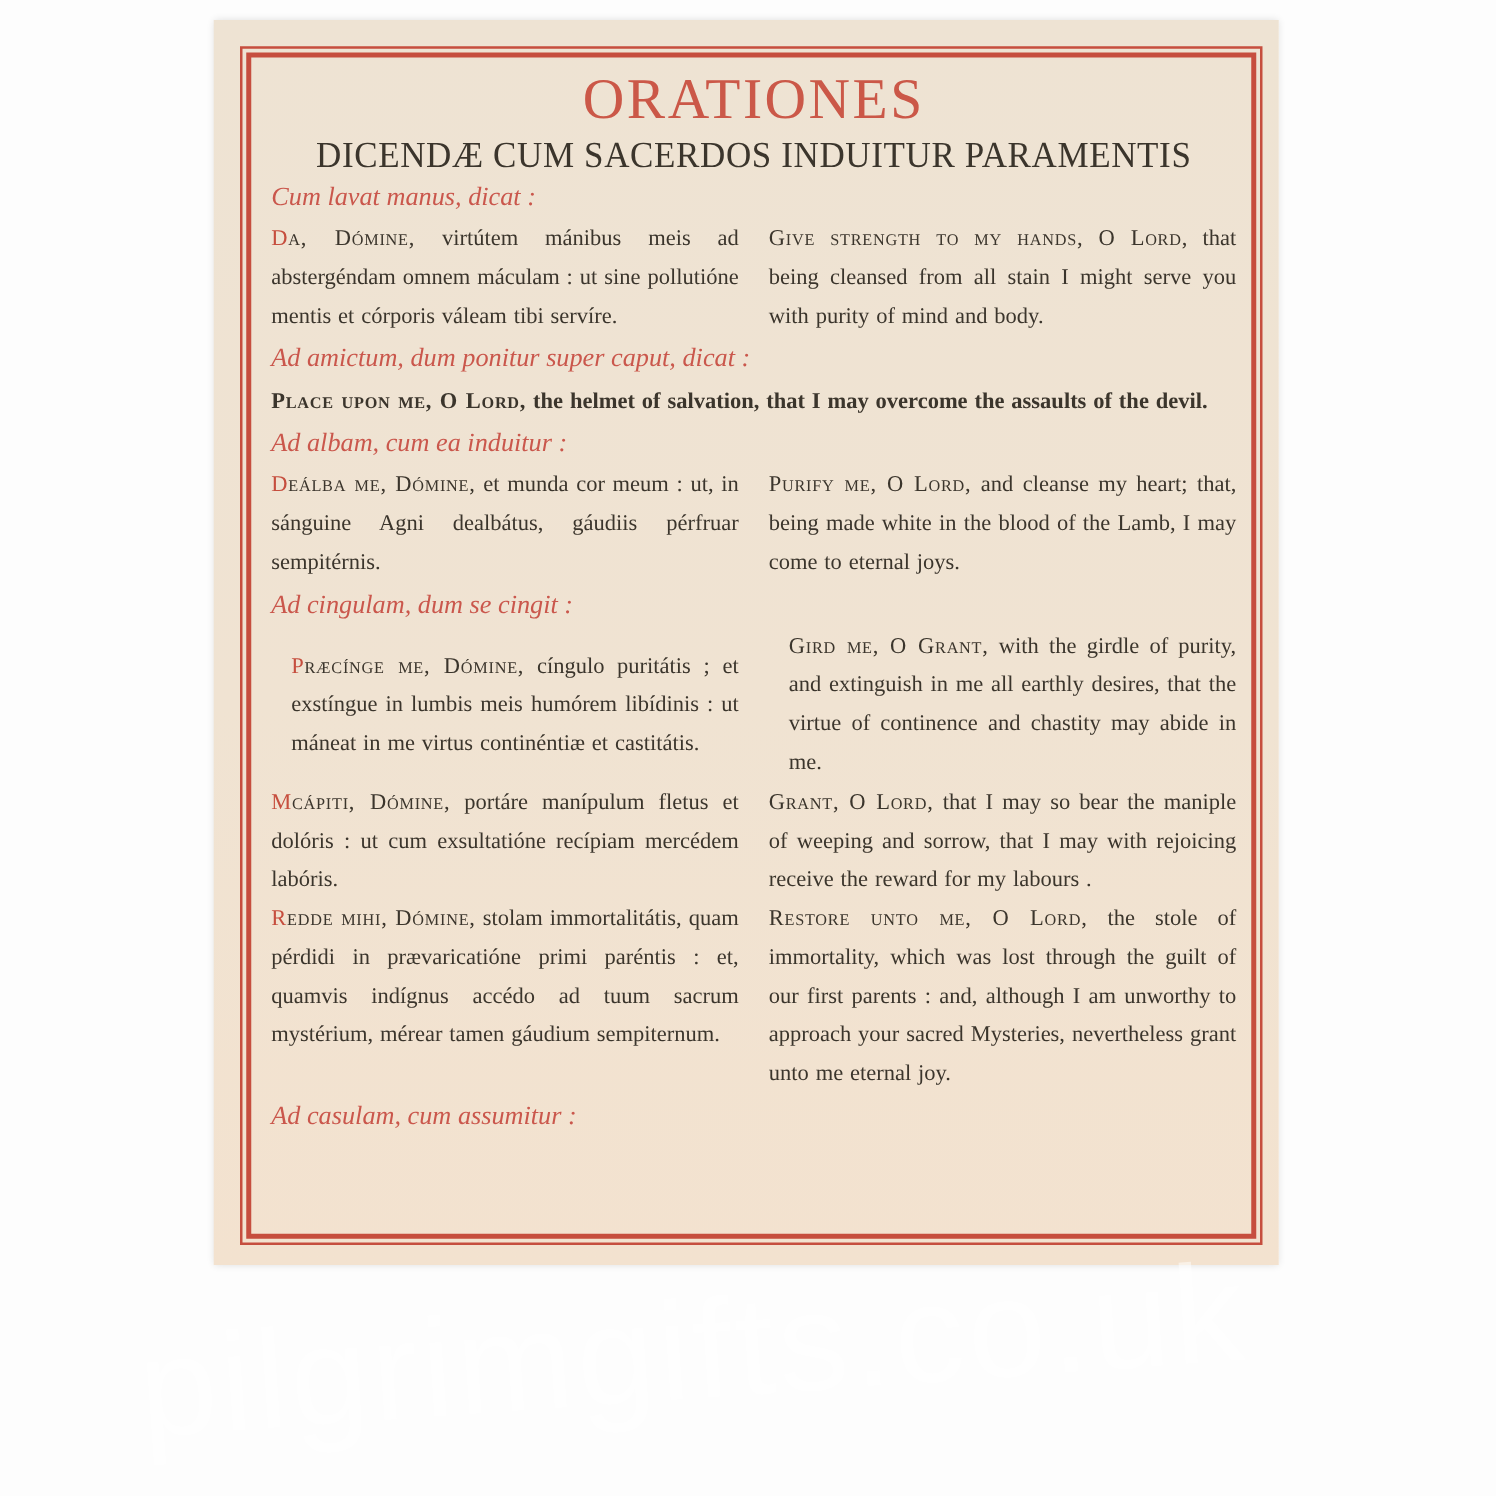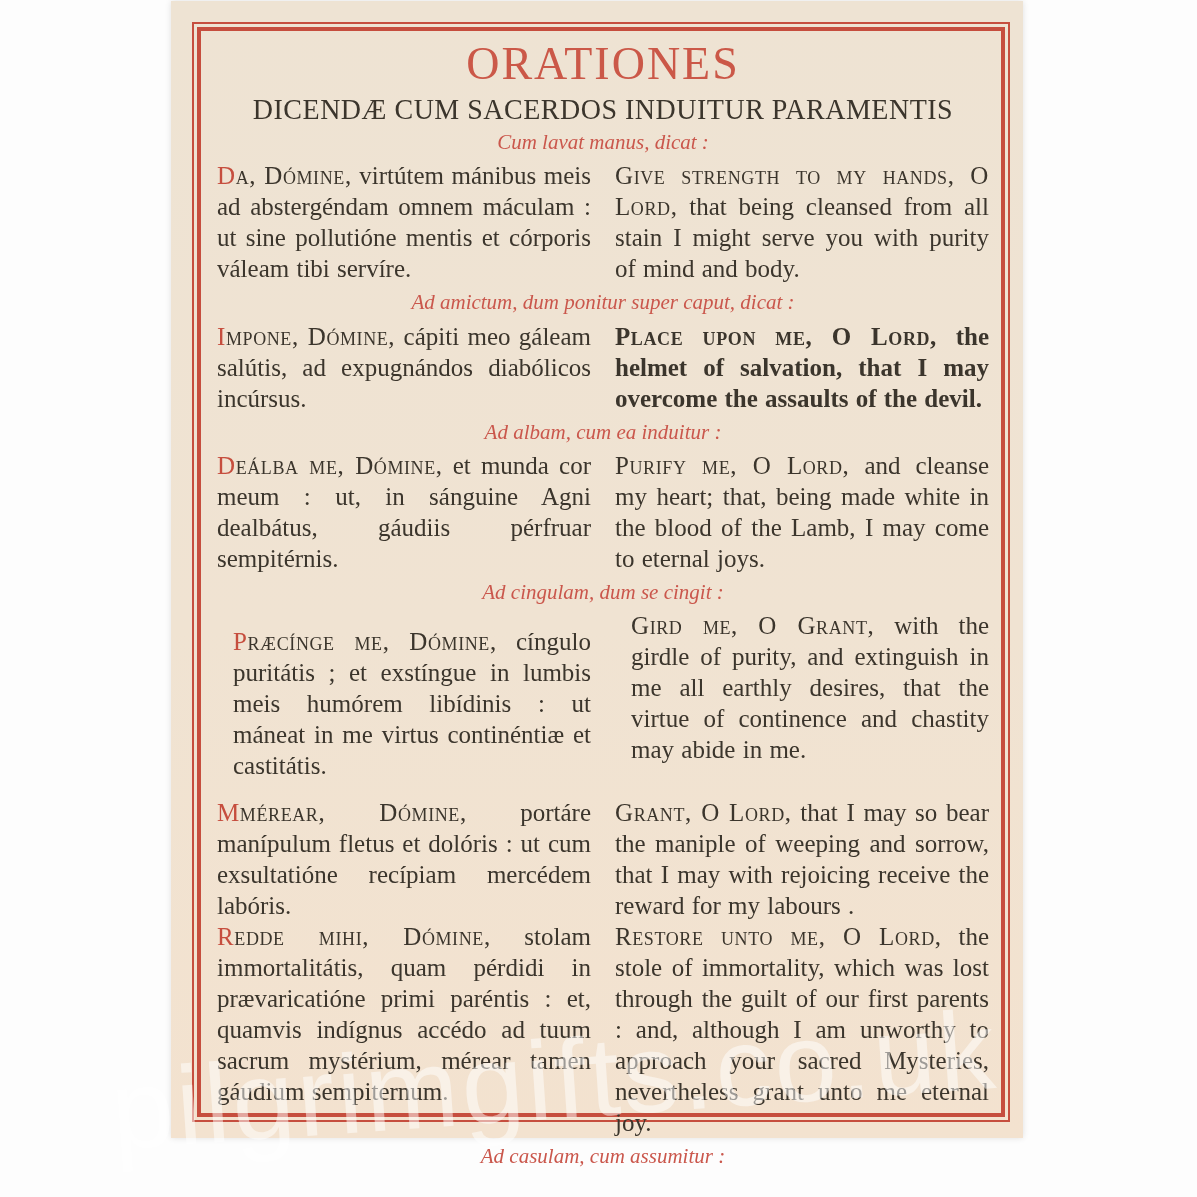--- a/index.html
+++ b/index.html
@@ -5,21 +5,21 @@
   html,body{margin:0;padding:0;}
   body{
     width:1197px;height:1197px;
     background:#fefefe;
     font-family:"Liberation Serif", serif;
     position:relative;
     overflow:hidden;
   }
   .photo{position:absolute;inset:0;background:#fdfdfd;}
   .card{
-    position:absolute;left:171px;top:1px;width:852px;height:1137px;
+    position:absolute;left:171px;top:16px;width:852px;height:996px;
     background:linear-gradient(180deg,#eee3d3 0%,#f0e3d2 55%,#f3e2cf 100%);
     box-shadow:0 0 6px rgba(0,0,0,0.12);
   }
   .frame-outer{
     position:absolute;left:21px;top:21px;right:13px;bottom:16px;
     border:2px solid #c64e3e;
     padding:3px;
     box-sizing:border-box;
   }
   .frame-inner{
@@ -44,35 +44,34 @@
     text-align:center;
     font-size:28px;
     letter-spacing:0.5px;
     color:#3b352c;
     line-height:1.05;
     margin:0 0 2px 0;
     font-weight:normal;
     transform:scaleY(1.05);
   }
   .rubric{
-    text-align:center;
     font-style:italic;
     font-size:21px;
     color:#ca574c;
     line-height:1.1;
     margin:7px 0 6px 0;
   }
   .prayer-row{
     display:flex;
     gap:24px;
   }
   .col{
     flex:1 1 0;
     text-align:justify;
-    font-size:25px;
+    font-size:18px;
     line-height:31px;
     word-spacing:1px;
   }
   .lead{
     font-variant:small-caps;
     letter-spacing:0.6px;
   }
   .initial{
     color:#c64e3e;
   }
@@ -103,38 +102,37 @@
       <h2 class="subtitle">DICENDÆ CUM SACERDOS INDUITUR PARAMENTIS</h2>
 
       <div class="rubric">Cum lavat manus, dicat :</div>
       <div class="prayer-row">
         <p class="col" style="margin: 0px;"><span class="lead"><span class="initial">D</span><span>a, Dómine,</span></span> <span>virtútem mánibus meis ad abstergéndam omnem máculam : ut sine pollutióne mentis et córporis váleam tibi servíre.</span></p>
         <p class="col" style="margin: 0px;"><span class="lead">Give strength to my hands, O Lord,</span> <span>that being cleansed from all stain I might serve you with purity of mind and body.</span></p>
       </div>
 
       <div class="rubric">Ad amictum, dum ponitur super caput, dicat :</div>
       <div class="prayer-row">
-        <p class="col" style="margin: 0px;"><span class="lead"><span class="initial">I</span><span>mpone, Dómine,</span></span> <span>cápiti meo gáleam salútis, ad expugnándos diabólicos incúrsus.</span></p>
         <p class="col" style="margin: 0px; font-weight: bold;"><span class="lead">Place upon me, O Lord,</span> <span>the helmet of salvation, that I may overcome the assaults of the devil.</span></p>
       </div>
 
       <div class="rubric">Ad albam, cum ea induitur :</div>
       <div class="prayer-row">
         <p class="col" style="margin: 0px;"><span class="lead"><span class="initial">D</span><span>eálba me, Dómine,</span></span> <span>et munda cor meum : ut, in sánguine Agni dealbátus, gáudiis pérfruar sempitérnis.</span></p>
         <p class="col" style="margin: 0px;"><span class="lead">Purify me, O Lord,</span> <span>and cleanse my heart; that, being made white in the blood of the Lamb, I may come to eternal joys.</span></p>
       </div>
 
       <div class="rubric">Ad cingulam, dum se cingit :</div>
       <div class="prayer-row">
         <p class="col" style="margin: 16px;"><span class="lead"><span class="initial">P</span><span>ræcínge me, Dómine,</span></span> <span>cíngulo puritátis ; et exstíngue in lumbis meis humórem libídinis : ut máneat in me virtus continéntiæ et castitátis.</span></p>
         <p class="col" style="margin: 0px;"><span class="lead">Gird me, O Grant,</span> <span>with the girdle of purity, and extinguish in me all earthly desires, that the virtue of continence and chastity may abide in me.</span></p>
       </div>
 
       <div class="prayer-row">
-        <p class="col" style="margin: 0px;"><span class="lead"><span class="initial">M</span><span>mérear, Dómine,</span></span> <span>portáre manípulum fletus et dolóris : ut cum exsultatióne recípiam mercédem labóris.</span></p>
+        <p class="col" style="margin: 0px;"><span class="lead"><span class="initial">M</span><span>cápiti, Dómine,</span></span> <span>portáre manípulum fletus et dolóris : ut cum exsultatióne recípiam mercédem labóris.</span></p>
         <p class="col" style="margin: 0px;"><span class="lead">Grant, O Lord,</span> <span>that I may so bear the maniple of weeping and sorrow, that I may with rejoicing receive the reward for my labours .</span></p>
       </div>
 
       <div class="prayer-row">
         <p class="col" style="margin: 0px;"><span class="lead"><span class="initial">R</span><span>edde mihi, Dómine,</span></span> <span>stolam immortalitátis, quam pérdidi in prævaricatióne primi paréntis : et, quamvis indígnus accédo ad tuum sacrum mystérium, mérear tamen gáudium sempiternum.</span></p>
         <p class="col" style="margin: 0px;"><span class="lead">Restore unto me, O Lord,</span> <span>the stole of immortality, which was lost through the guilt of our first parents : and, although I am unworthy to approach your sacred Mysteries, nevertheless grant unto me eternal joy.</span></p>
       </div>
 
       <div class="rubric">Ad casulam, cum assumitur :</div>
 

